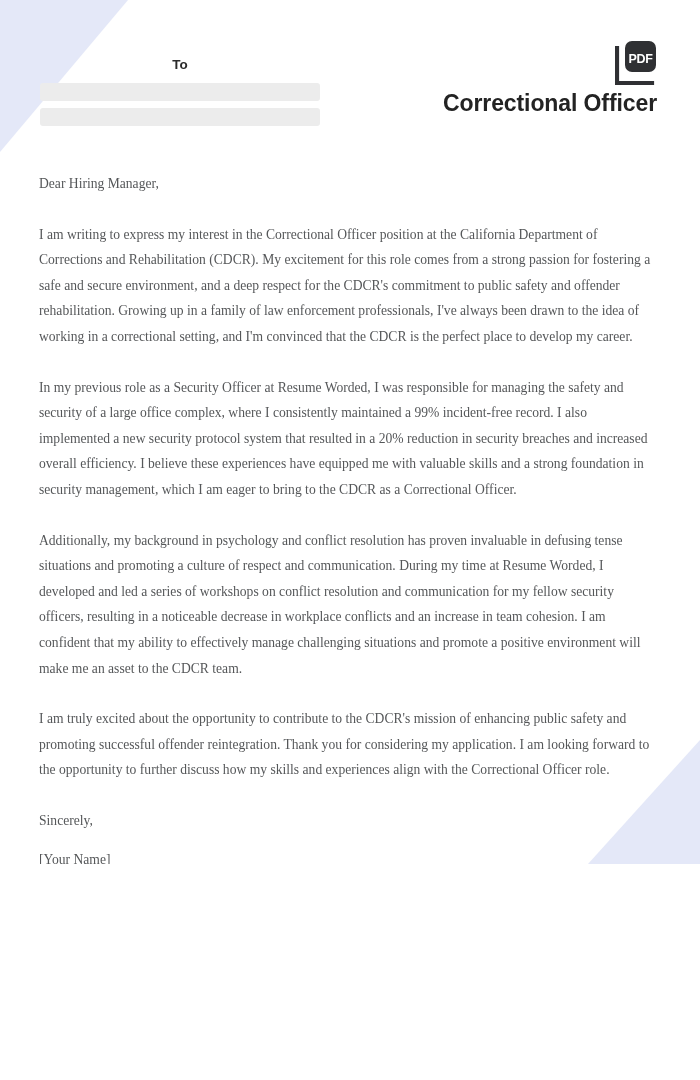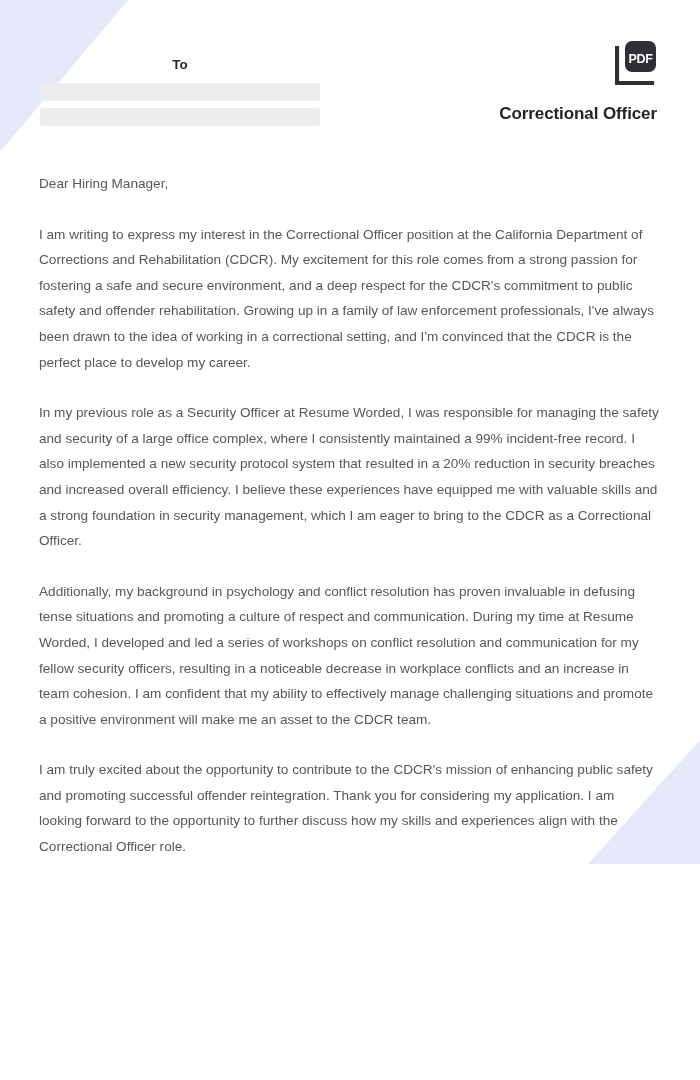--- a/index.html
+++ b/index.html
@@ -87,22 +87,21 @@
   .pdf-icon {
     display: inline-block;
     width: 42px;
     height: 46px;
     line-height: 0;
     padding-left: 37px;
   }
   .pdf-icon svg { display: block; }
 
   .job-title {
-    margin-top: 14px;
-    font-size: 17px;
+    font-size: 23px;
     font-weight: bold;
     color: #232323;
     letter-spacing: -0.1px;
     white-space: nowrap;
   }
 
   
   .letter-body {
     position: absolute;
     left: 39px;
@@ -111,20 +110,21 @@
   }
   .salutation,
   .body-paragraph,
   .closing-line,
   .signature-name {
     font-size: 13.6px;
     line-height: 25.6px;
     color: #555759;
     margin: 0;
     text-align: left;
+    font-family: Liberation Serif, serif;
   }
   .salutation { margin-bottom: 25px; }
   .body-paragraph { margin-bottom: 25px; }
   .closing-line { margin-bottom: 14px; }
   .signature-name { margin-bottom: 14px; }
 </style>
 </head>
 <body>
 
 <div class="page">

